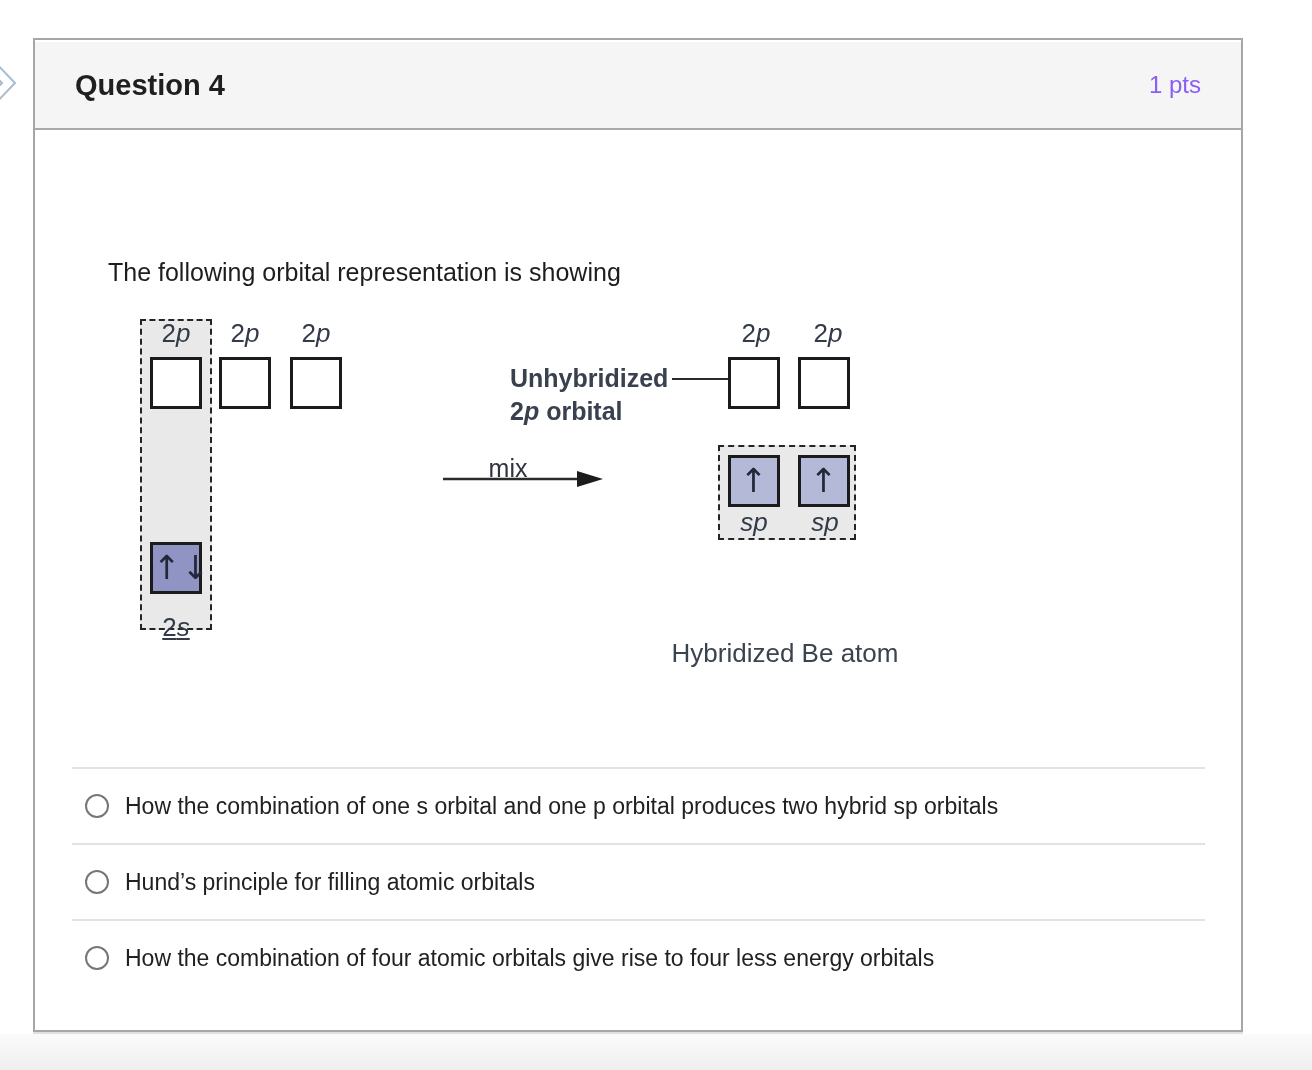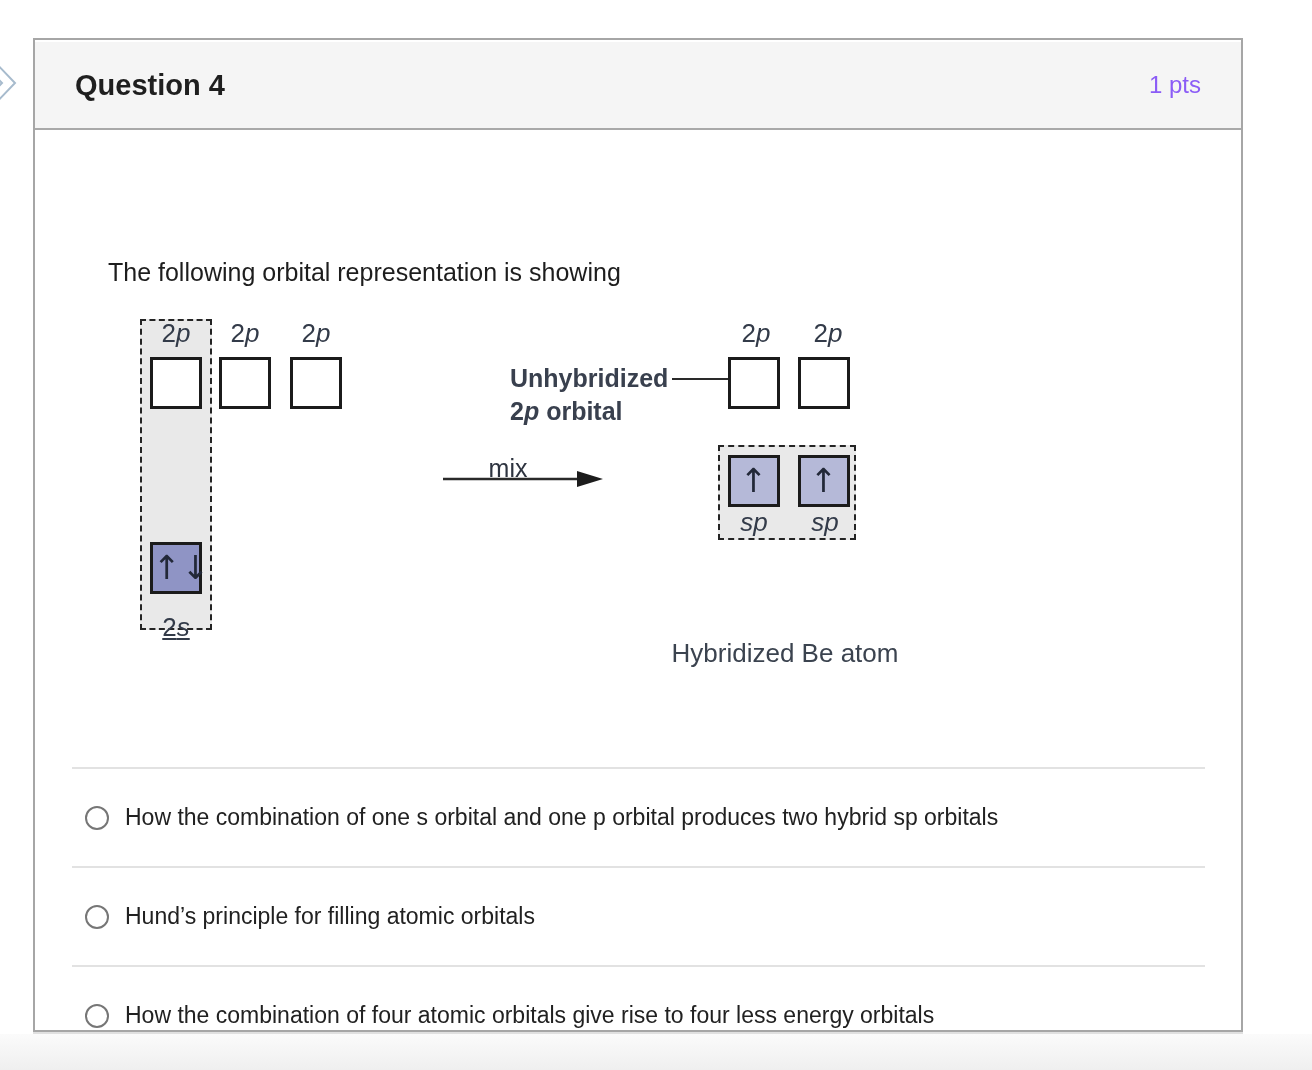--- a/index.html
+++ b/index.html
@@ -45,21 +45,21 @@
   .caption { position:absolute; font-size:26px; color:#3b434f; white-space:nowrap; }
 
   .unhyb { position:absolute; left:402px; top:60px; font-size:25px; color:#39404e; line-height:33px;font-weight:bold; }
   .conn-line { position:absolute; left:564px; top:76px; width:56px; border-top:2px solid #2a2a2a; }
   .mix-label { position:absolute; left:400px; top:132px; transform:translateX(-50%);
     font-size:25px; color:#2e3440;margin-top:20px; }
   .mix-arrow { position:absolute; left:335px; top:166px; }
 
   
   .options { position:absolute; left:37px; top:727px; width:1133px; }
-  .opt-row { display:flex; align-items:center; height:99px; border-top:2px solid #e2e2e2;
+  .opt-row { display:flex; align-items:center; height:76px; border-top:2px solid #e2e2e2;
     padding-left:13px; cursor:pointer; }
   .radio { width:24px; height:24px; border:2px solid #767676; border-radius:50%;
     background:#fff; flex:0 0 auto; }
   .opt-label { margin-left:16px; font-size:23px; color:#212121; }
 </style>
 </head>
 <body>
 
 <div class="page">
 

